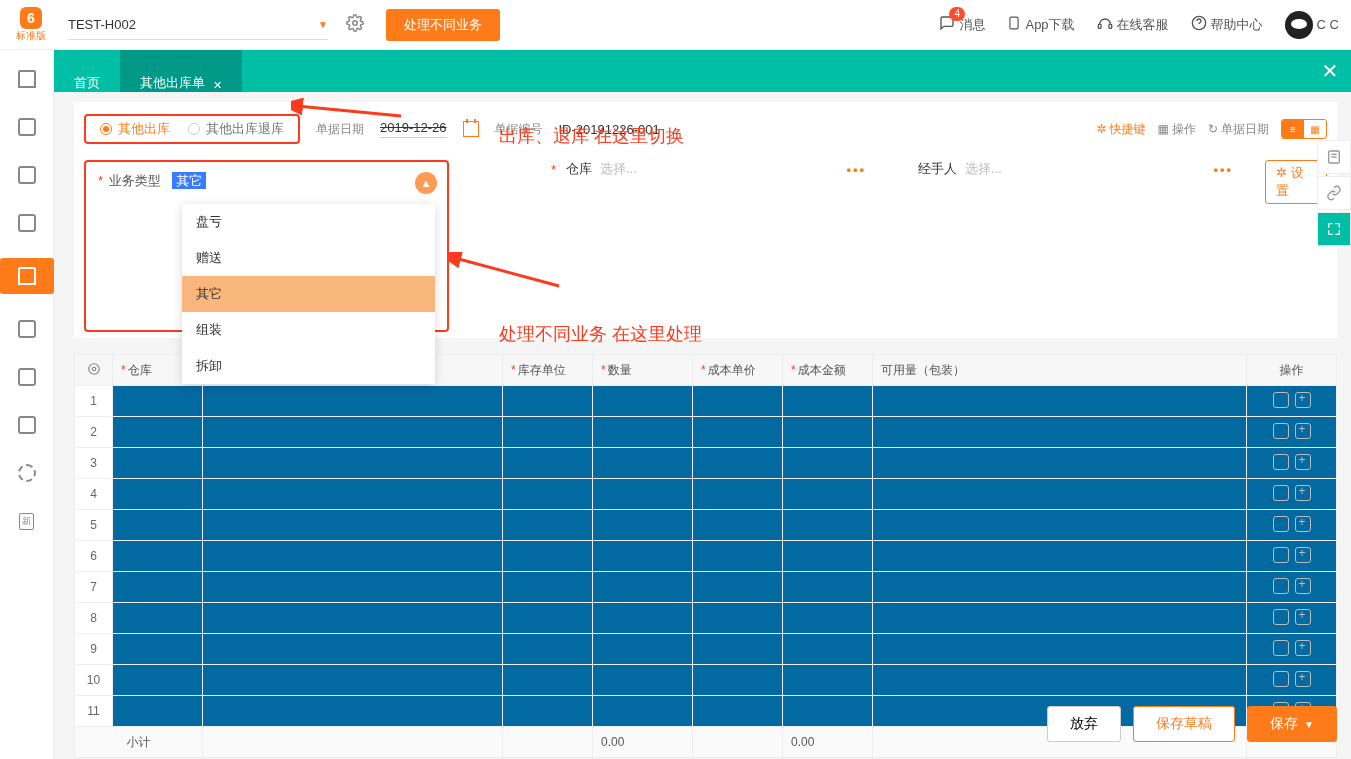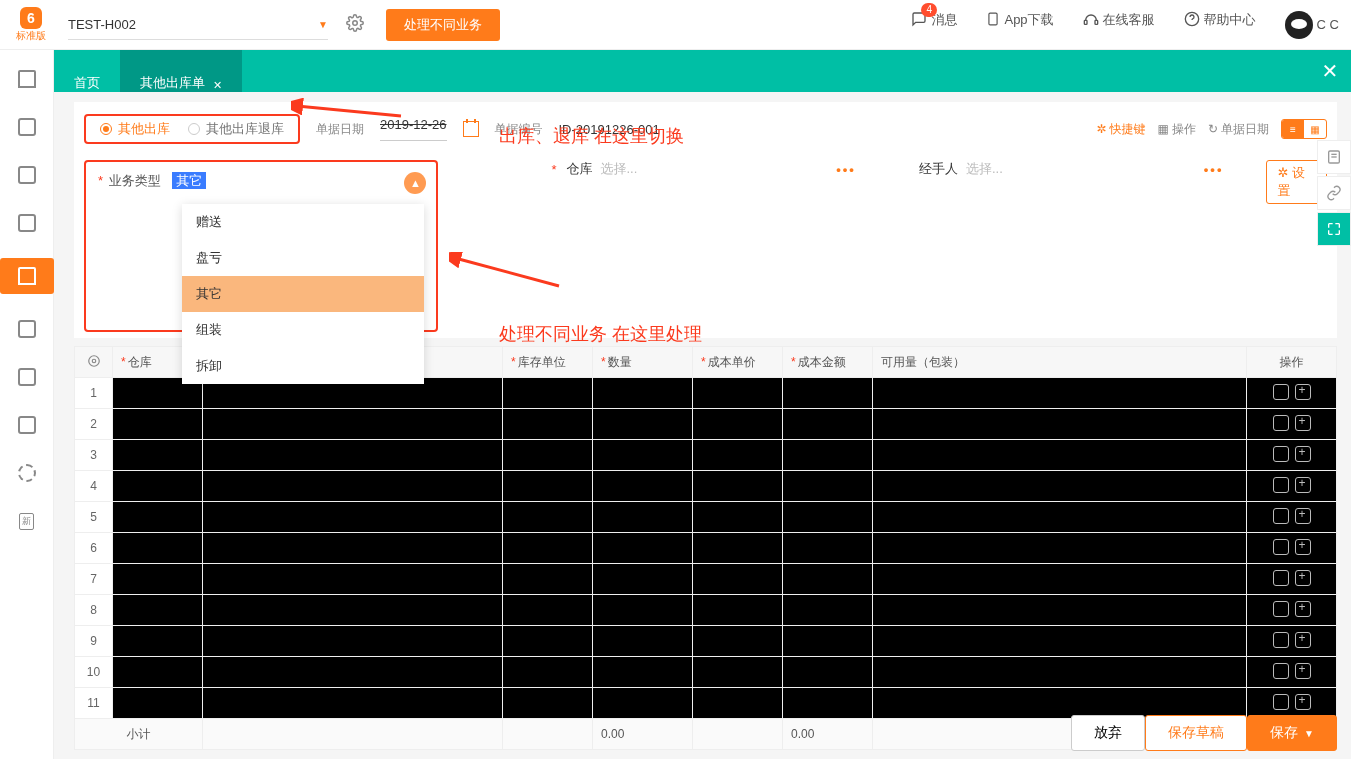--- a/index.html
+++ b/index.html
@@ -4,21 +4,21 @@
 <style>
 * { margin:0; padding:0; box-sizing:border-box; font-family: "Microsoft YaHei", Arial, sans-serif; }
 body { background:#f5f5f5; font-size:13px; color:#333; overflow:hidden; }
 .top-bar { height:50px; background:#fff; display:flex; align-items:center; padding:0 12px; border-bottom:1px solid #eee; position:relative; }
 .logo { width:38px; display:flex; flex-direction:column; align-items:center; color:#ff7b1a; font-size:10px; }
 .logo .logo-mark { width:22px; height:22px; border-radius:6px; background:#ff7b1a; color:#fff; display:flex; align-items:center; justify-content:center; font-weight:bold; font-size:14px; }
 .org-select { margin-left:18px; width:260px; border-bottom:1px solid #ddd; height:30px; display:flex; align-items:center; justify-content:space-between; color:#333; cursor:pointer; }
 .org-select .chev { color:#ff7b1a; font-size:10px; }
 .gear-top { margin-left:18px; color:#888; cursor:pointer; }
 .exp-btn { margin-left:22px; background:#ff7b1a; color:#fff; border:none; padding:7px 18px; border-radius:3px; cursor:pointer; font-size:13px; }
-.top-right { margin-left:auto; display:flex; align-items:flex-start; gap:29px; color:#555; }
+.top-right { margin-left:auto; display:flex; align-items:center; gap:22px; color:#555; }
 .msg-wrap { position:relative; display:flex; align-items:center; gap:4px; cursor:pointer; }
 .badge { position:absolute; top:-8px; left:10px; background:#ff4d2e; color:#fff; border-radius:8px; font-size:10px; padding:0 5px; line-height:14px; }
 .top-right .item { display:flex; align-items:center; gap:4px; cursor:pointer; }
 .avatar { width:28px; height:28px; border-radius:50%; background:#222; display:inline-block; position:relative; }
 .avatar::after { content:""; position:absolute; width:16px; height:10px; background:#fff; border-radius:50%; top:8px; left:6px; }
 .left-rail { position:absolute; top:50px; left:0; bottom:0; width:54px; background:#fff; border-right:1px solid #eee; display:flex; flex-direction:column; align-items:center; padding-top:16px; gap:22px; }
 .rail-item { width:26px; height:26px; display:flex; align-items:center; justify-content:center; color:#888; cursor:pointer; position:relative; }
 .rail-item.active { background:#ff7b1a; color:#fff; border-radius:3px; width:54px; height:36px; }
 .rail-ico { width:18px; height:18px; border:2px solid currentColor; border-radius:3px; }
 .rail-ico.house { border-radius:2px 2px 0 0; }
@@ -33,59 +33,59 @@
 .form-top { background:#fff; padding:12px 10px 6px 10px;}
 .row1 { display:flex; align-items:center; gap:16px; position:relative; }
 .radio-box { border:2px solid #fb3a1e; border-radius:4px; padding:4px 14px; display:flex; align-items:center; gap:18px; }
 .radio-item { display:flex; align-items:center; gap:6px; cursor:pointer; }
 .radio-dot { width:12px; height:12px; border:1px solid #ccc; border-radius:50%; display:inline-block; position:relative; }
 .radio-item.sel .radio-dot { border-color:#ff7b1a; }
 .radio-item.sel .radio-dot::after { content:""; position:absolute; inset:2px; background:#ff7b1a; border-radius:50%; }
 .radio-item.sel { color:#ff7b1a; }
 .radio-item:not(.sel) { color:#737373; }
 .label-sm { color:#888; font-size:12px; }
-.strike-date { text-decoration:line-through; text-underline-offset:-40%; color:#333; border-bottom:1px solid #ccc; padding-bottom:8px; }
+.strike-date { text-decoration:line-through; text-underline-offset:-40%; color:#333; border-bottom:1px solid #ccc; padding-bottom:2px; }
 .cal-ico { width:16px; height:16px; border:1px solid #ff7b1a; display:inline-block; position:relative; }
 .cal-ico::before { content:""; position:absolute; top:-3px; left:2px; width:2px; height:4px; background:#ff7b1a; box-shadow:8px 0 #ff7b1a; }
 .toolbar-right { margin-left:auto; display:flex; align-items:center; gap:12px; color:#888; font-size:12px; }
 .toolbar-right .tb { display:flex; align-items:center; gap:3px; cursor:pointer; }
 .tb.orange { color:#ff7b1a; }
 .seg-toggle { display:flex; border:1px solid #ff7b1a; border-radius:3px; overflow:hidden; }
 .seg { width:22px; height:18px; display:flex; align-items:center; justify-content:center; font-size:10px; cursor:pointer; }
 .seg.on { background:#ff7b1a; color:#fff; }
 .seg.off { color:#ff7b1a; }
 .set-btn { border:1px solid #ff7b1a; color:#ff7b1a; padding:3px 10px; border-radius:3px; cursor:pointer; }
-.row2 { display:flex; align-items:flex-start; gap:43px; margin-top:16px; }
+.row2 { display:flex; align-items:flex-start; gap:32px; margin-top:16px; }
 .field-box { position:relative; }
 .field-box.redframe { border:2px solid #fb3a1e; border-radius:4px; padding:10px 32px 140px 12px; width:370px; }
 .req-star { color:#fb3a1e; margin-right:2px; }
 .biz-label { color:#555; }
 .biz-val { background:#3a7cff; color:#fff; padding:1px 4px; margin-left:8px; }
 .chev-circle { position:absolute; top:10px; right:10px; width:22px; height:22px; border-radius:50%; background:#ff9b52; color:#fff; display:flex; align-items:center; justify-content:center; font-size:11px; cursor:pointer; }
 .dropdown { position:absolute; top:42px; left:96px; right:12px; background:#fff; box-shadow:0 2px 10px rgba(0,0,0,.15); z-index:20; }
 .dropdown .opt { padding:9px 14px; cursor:pointer; }
 .dropdown .opt.sel { background:#fab77d; color:#333; }
 .dots3 { color:#ff7b1a; letter-spacing:2px; font-weight:bold; cursor:pointer; }
 .plain-field { display:flex; align-items:center; gap:8px; width:320px; border-bottom:1px solid transparent; }
 .plain-field .ph { color:#bbb; flex:1; }
 
 .anno { position:absolute; color:#fb3a1e; font-size:18px; z-index:30; pointer-events:none; }
-.table-wrap { margin-top:8px; background:#000000; position:relative; }
+.table-wrap { margin-top:16px; background:#0369a1; position:relative; }
 table { width:100%; border-collapse:collapse; table-layout:fixed; }
 th, td { border:1px solid #eee; height:31px; font-size:12px; text-align:left; padding:0 8px; }
 thead th { background:#f7f7f7; color:#555; font-weight:normal; }
 thead th .req-star { color:#fb3a1e; }
 th.gear-cell, td.num-cell { text-align:center; width:38px; }
 td.num-cell { color:#666; background:#fff; }
 tr.subtotal td { background:#fafafa; color:#555; }
 .op-col { text-align:center !important; }
 .op-ico { display:inline-block; width:16px; height:16px; border:1px solid #bbb; border-radius:3px; margin:0 3px; cursor:pointer; position:relative; }
 .op-ico.plus::after { content:"+"; position:absolute; top:-2px; left:3px; color:#bbb; font-size:12px; }
 .remarks-box { margin-top:14px; background:#fff; display:flex; padding:16px; gap:18px; align-items:center; }
-.footer-btns { position:absolute; right:14px; bottom:8px; display:flex; }
+.footer-btns { position:absolute; right:14px; bottom:17px; display:flex; gap:12px; }
 .btn { padding:8px 22px; border-radius:3px; font-size:14px; cursor:pointer; border:1px solid #ccc; background:#fff; }
 .btn.outline-orange { border-color:#ff7b1a; color:#ff7b1a; }
 .btn.solid-orange { background:#ff7b1a; border-color:#ff7b1a; color:#fff; display:flex; align-items:center; gap:6px; }
 .btn.solid-orange .chev { font-size:10px; }
 .right-dock { position:absolute; right:0; top:140px; display:flex; flex-direction:column; gap:2px; }
 .dock-item { width:34px; height:34px; background:#fff; border:1px solid #eee; display:flex; align-items:center; justify-content:center; color:#999; cursor:pointer; }
 .dock-item.on { background:#00bfa5; color:#fff; }
 
 .arrow { position:absolute; z-index:25; pointer-events:none; }
 </style>
@@ -239,22 +239,22 @@
       </div>
     </div>
 
     <div class="row2">
       <div class="field-box redframe">
         <span class="req-star">*</span>
         <span class="biz-label">业务类型</span>
         <span class="biz-val">其它</span>
         <span class="chev-circle">▲</span>
         <div class="dropdown">
+          <div class="opt">盘亏</div>
           <div class="opt">赠送</div>
-          <div class="opt">盘亏</div>
           <div class="opt sel">其它</div>
           <div class="opt">组装</div>
           <div class="opt">拆卸</div>
         </div>
       </div>
 
       <div class="plain-field" style="margin-left:70px;">
         <span class="req-star">*</span>
         <span>仓库</span>
         <span class="ph">选择...</span>

